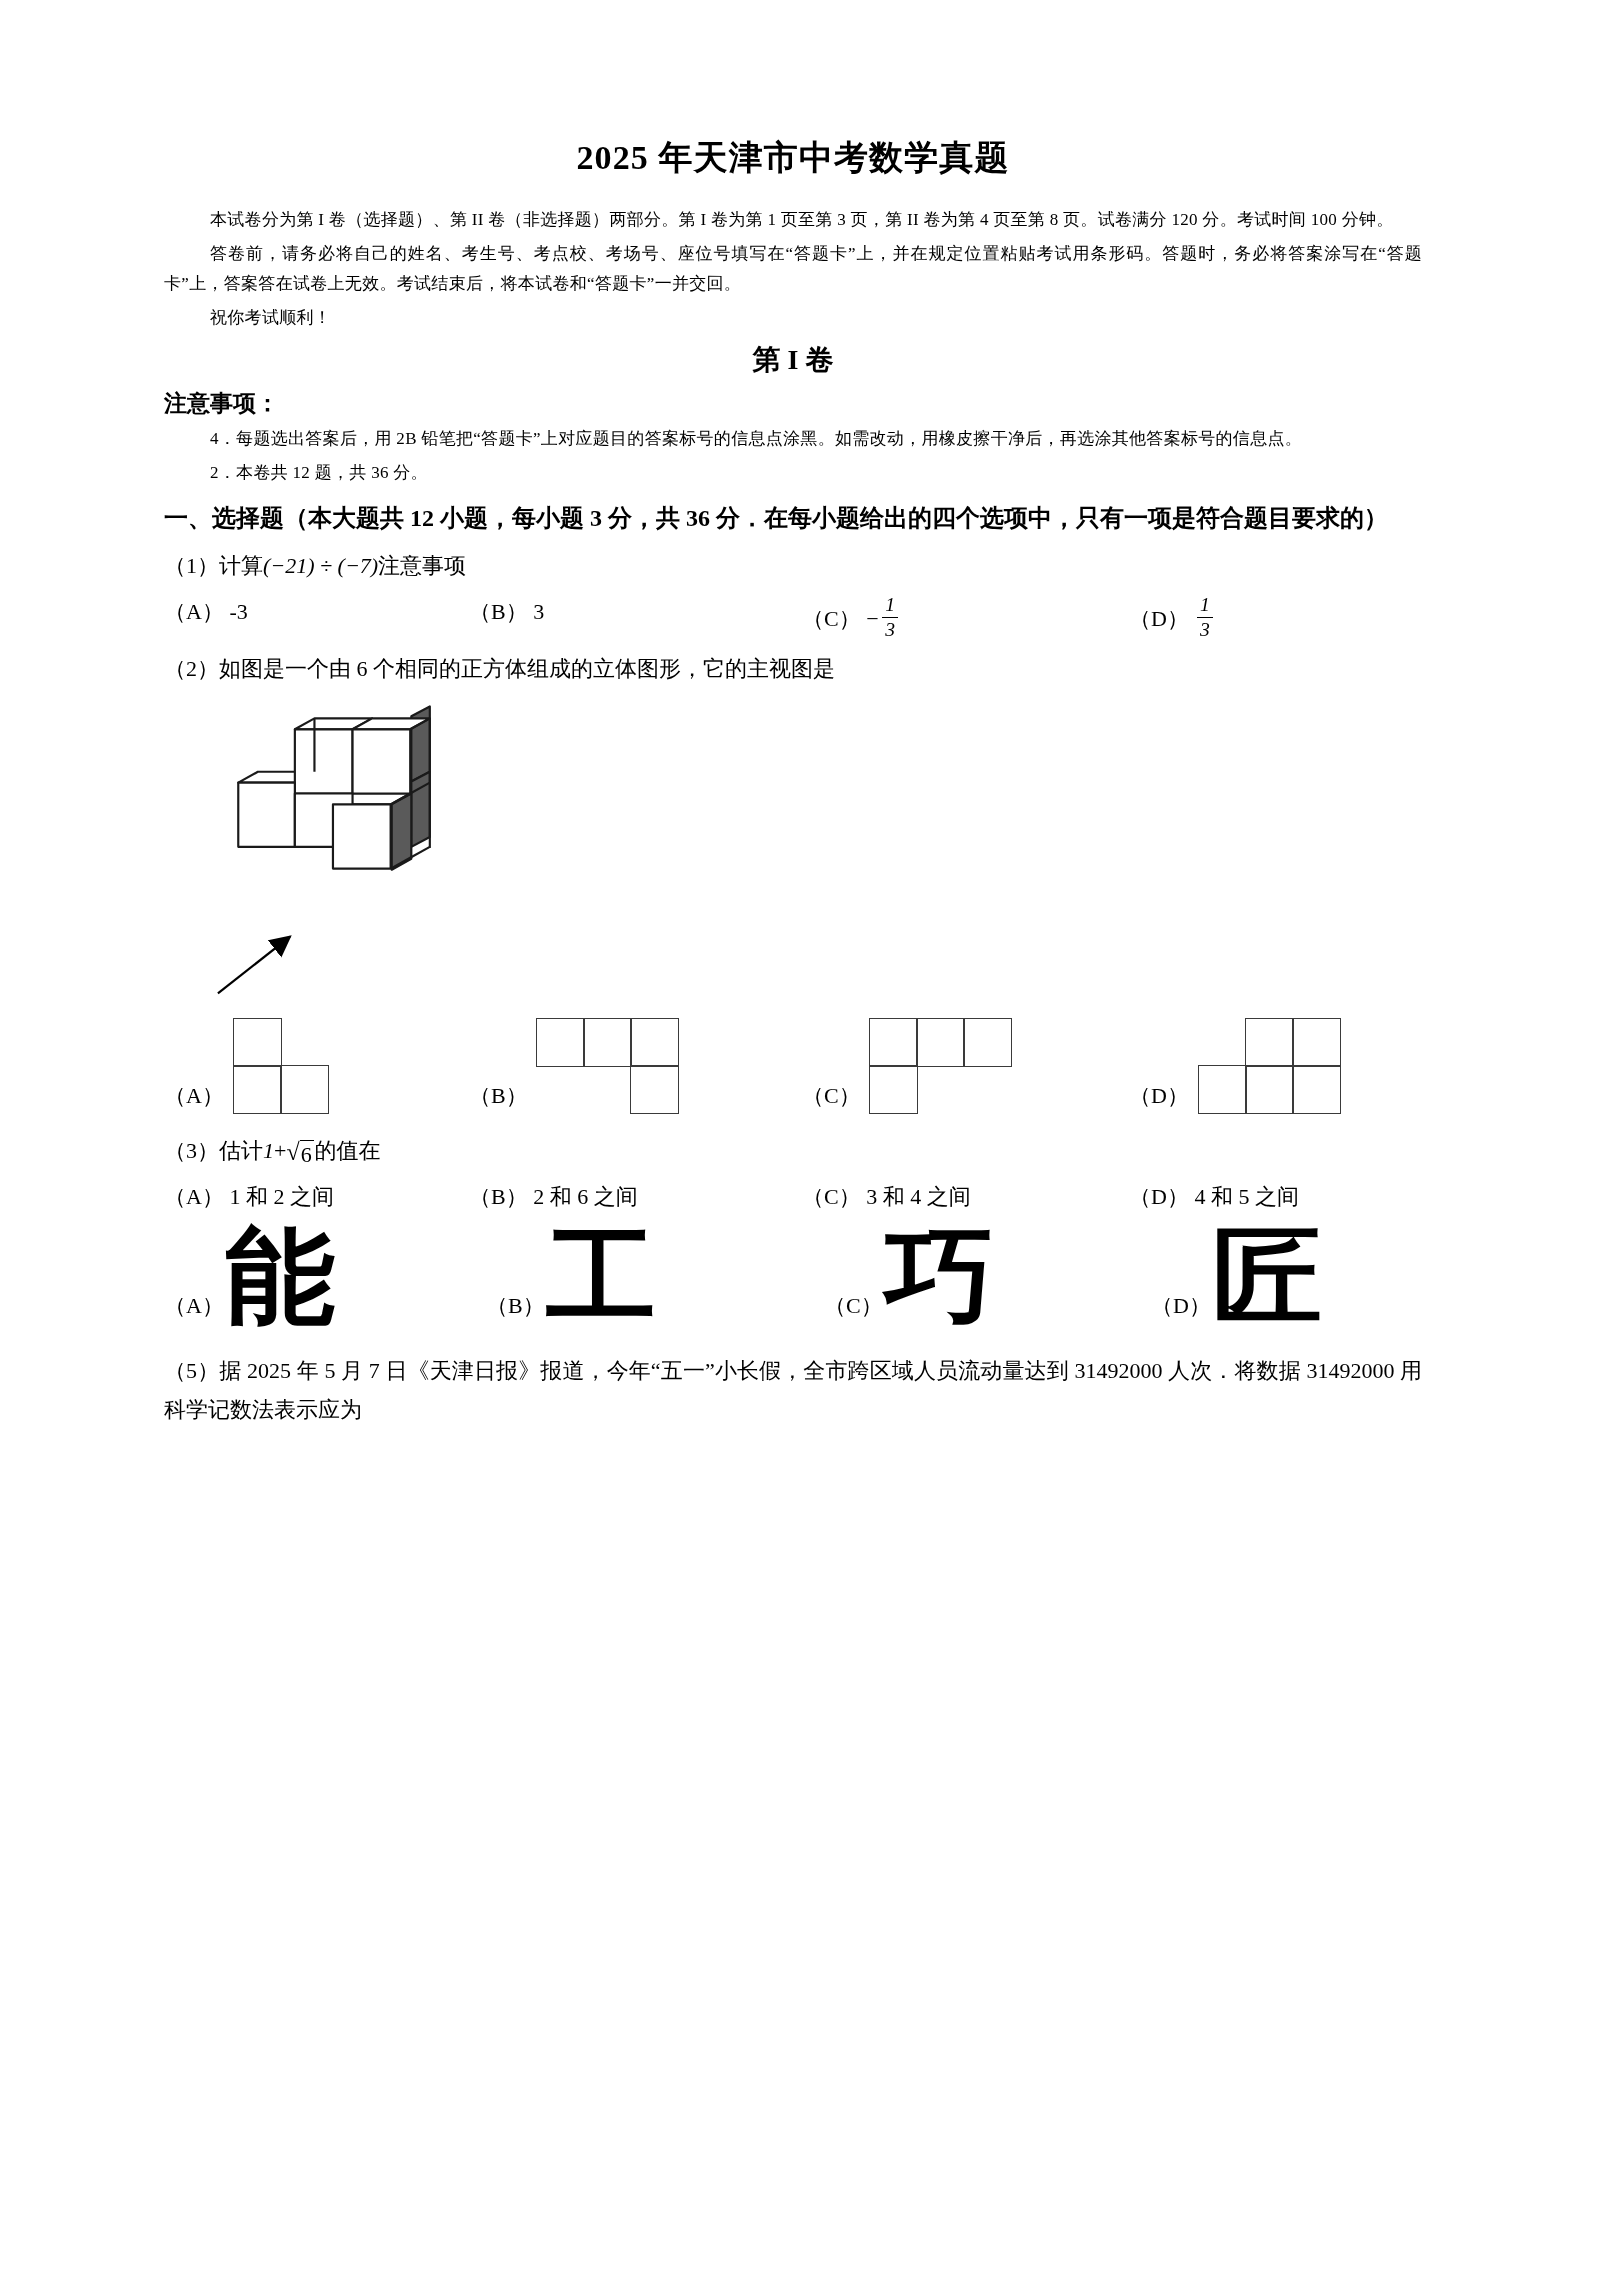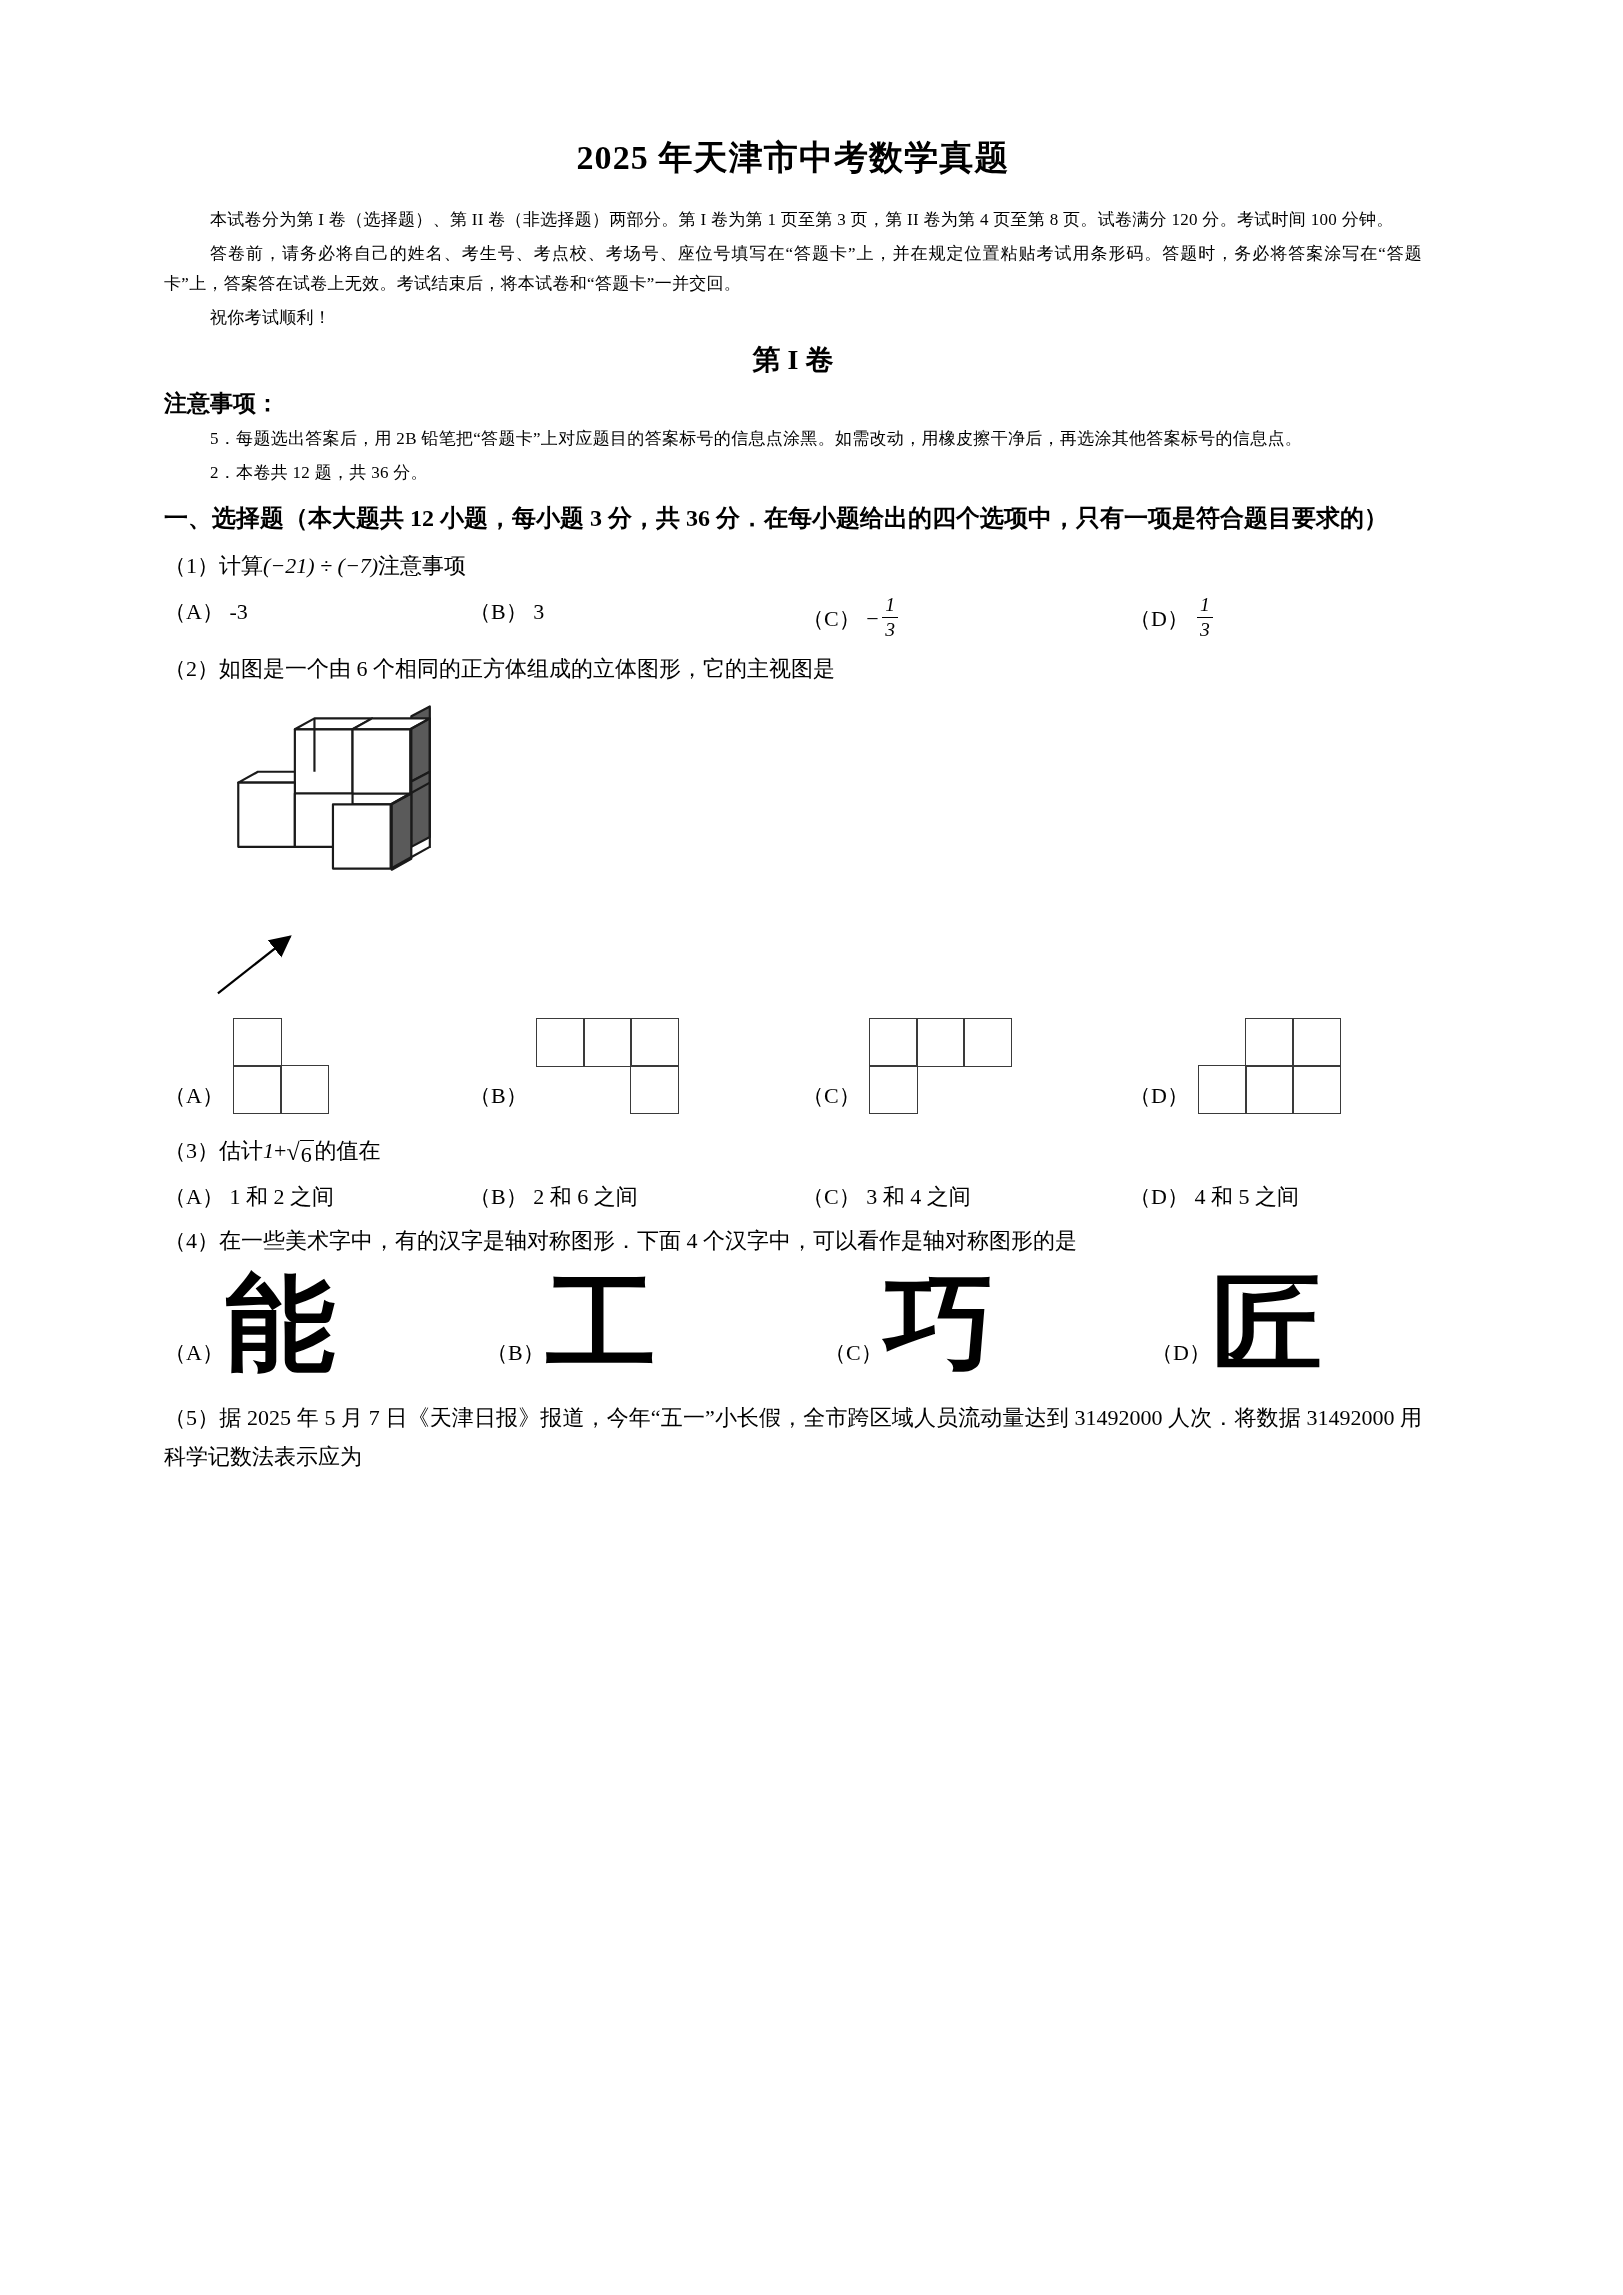--- a/index.html
+++ b/index.html
@@ -151,21 +151,21 @@
 
   <h1 class="doc-title">2025 年天津市中考数学真题</h1>
 
   <p class="para">本试卷分为第 I 卷（选择题）、第 II 卷（非选择题）两部分。第 I 卷为第 1 页至第 3 页，第 II 卷为第 4 页至第 8 页。试卷满分 120 分。考试时间 100 分钟。</p>
   <p class="para">答卷前，请务必将自己的姓名、考生号、考点校、考场号、座位号填写在“答题卡”上，并在规定位置粘贴考试用条形码。答题时，务必将答案涂写在“答题卡”上，答案答在试卷上无效。考试结束后，将本试卷和“答题卡”一并交回。</p>
   <p class="para">祝你考试顺利！</p>
 
   <div class="center-head">第 I 卷</div>
 
   <div class="notice-label">注意事项：</div>
-  <p class="para">5．每题选出答案后，用 2B 铅笔把“答题卡”上对应题目的答案标号的信息点涂黑。如需改动，用橡皮擦干净后，再选涂其他答案标号的信息点。</p>
+  <p class="para">4．每题选出答案后，用 2B 铅笔把“答题卡”上对应题目的答案标号的信息点涂黑。如需改动，用橡皮擦干净后，再选涂其他答案标号的信息点。</p>
   <p class="para">2．本卷共 12 题，共 36 分。</p>
 
   <div class="sec-head">一、选择题（本大题共 12 小题，每小题 3 分，共 36 分．在每小题给出的四个选项中，只有一项是符合题目要求的）</div>
 
   <div class="q-stem">
     <span>（1）</span><span>计算</span><span style="font-style:italic;">(−21) ÷ (−7)</span><span>注意事项</span>
   </div>
   <div class="opts-row">
     <div class="opt w1">
       <span class="lbl">（A）</span>
@@ -308,23 +308,20 @@
     <div class="opt w3">
       <span class="lbl">（C）</span>
       <span>3 和 4 之间</span>
     </div>
     <div class="opt">
       <span class="lbl">（D）</span>
       <span>4 和 5 之间</span>
     </div>
   </div>
 
-  <div class="q-stem">
-    <span>（4）</span><span>在一些美术字中，有的汉字是轴对称图形．下面 4 个汉字中，可以看作是轴对称图形的是</span>
-  </div>
   <div class="chars-row">
     <div class="char-cell" style="width:322px;">
       <span class="lbl">（A）</span>
       <span class="bigchar" id="c1">能</span>
     </div>
     <div class="char-cell" style="width:338px;">
       <span class="lbl">（B）</span>
       <span class="bigchar" id="c2">工</span>
     </div>
     <div class="char-cell" style="width:327px;">

